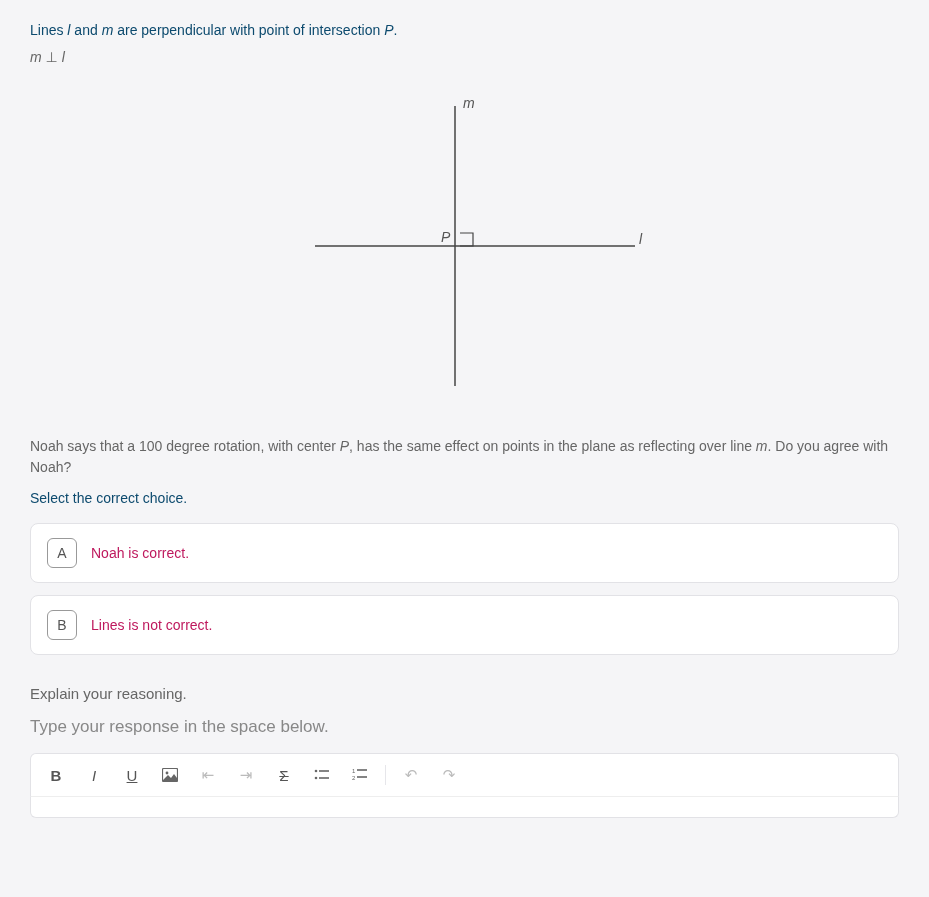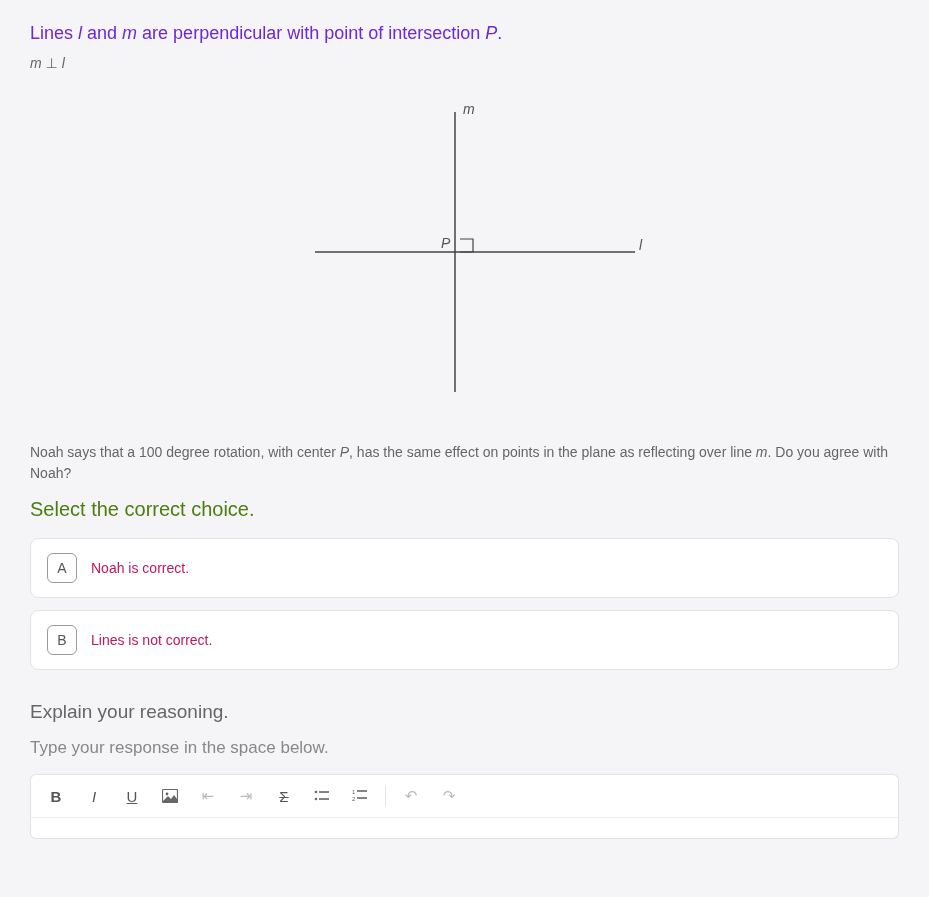--- a/index.html
+++ b/index.html
@@ -5,33 +5,33 @@
     * { box-sizing: border-box; margin: 0; padding: 0; }
     body {
       font-family: -apple-system, BlinkMacSystemFont, "Segoe UI", Arial, sans-serif;
       background: #f5f5f7;
       color: #555;
       width: 929px;
       padding: 20px 30px;
       font-size: 14px;
       line-height: 1.5;
     }
-    .intro { color: #6d28d9; margin-bottom: 6px; font-size: 18px; }
+    .intro { color: #0c4a6e; margin-bottom: 6px; font-size: 14px; }
     .intro .var { font-style: italic; }
     .perp { color: #666; margin-bottom: 18px; font-size: 14px; }
     .perp .var { font-style: italic; }
     .diagram-wrap {
       display: flex;
       justify-content: center;
       margin: 10px 0 30px 0;
     }
     svg { display: block; }
     .question { color: #666; font-size: 14px; margin-bottom: 4px; }
     .question .var { font-style: italic; }
-    .sub { color: #4d7c0f; font-size: 20px; margin: 10px 0 14px 0; }
+    .sub { color: #0c4a6e; font-size: 14px; margin: 10px 0 14px 0; }
     .choice {
       background: #fff;
       border: 1px solid #e2e2e6;
       border-radius: 8px;
       padding: 14px 16px;
       display: flex;
       align-items: center;
       gap: 14px;
       margin-bottom: 12px;
       cursor: pointer;
@@ -41,21 +41,21 @@
       border: 1.5px solid #999;
       border-radius: 6px;
       display: inline-flex;
       align-items: center;
       justify-content: center;
       color: #555;
       font-size: 14px;
       flex-shrink: 0;
     }
     .choice-text { color: #be185d; font-size: 14px; }
-    .section-head { color: #666; font-size: 19px; margin: 28px 0 8px 0; }
+    .section-head { color: #666; font-size: 15px; margin: 28px 0 8px 0; }
     .hint { color: #888; font-size: 17px; margin-bottom: 14px; }
     .toolbar {
       background: #fff;
       border: 1px solid #e2e2e6;
       border-bottom: none;
       border-radius: 6px 6px 0 0;
       display: flex;
       align-items: center;
       gap: 4px;
       padding: 6px 8px;

